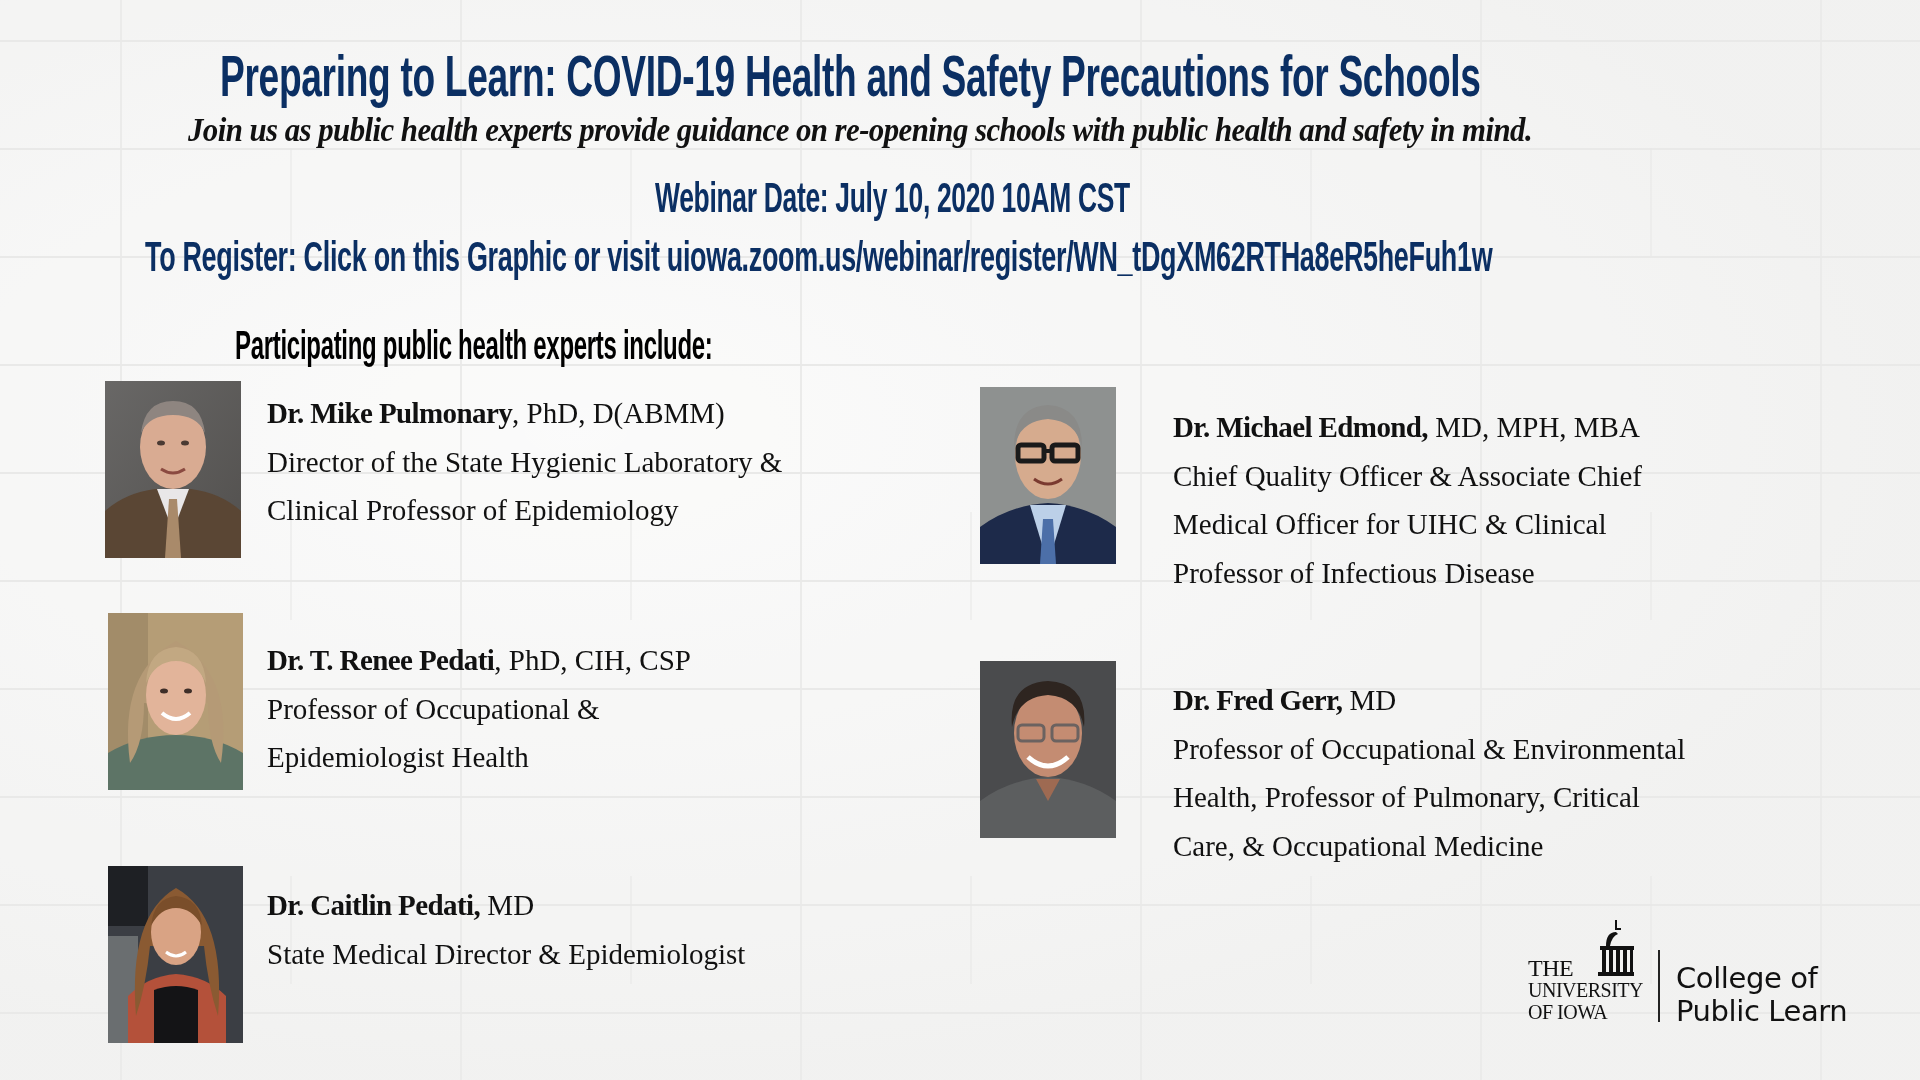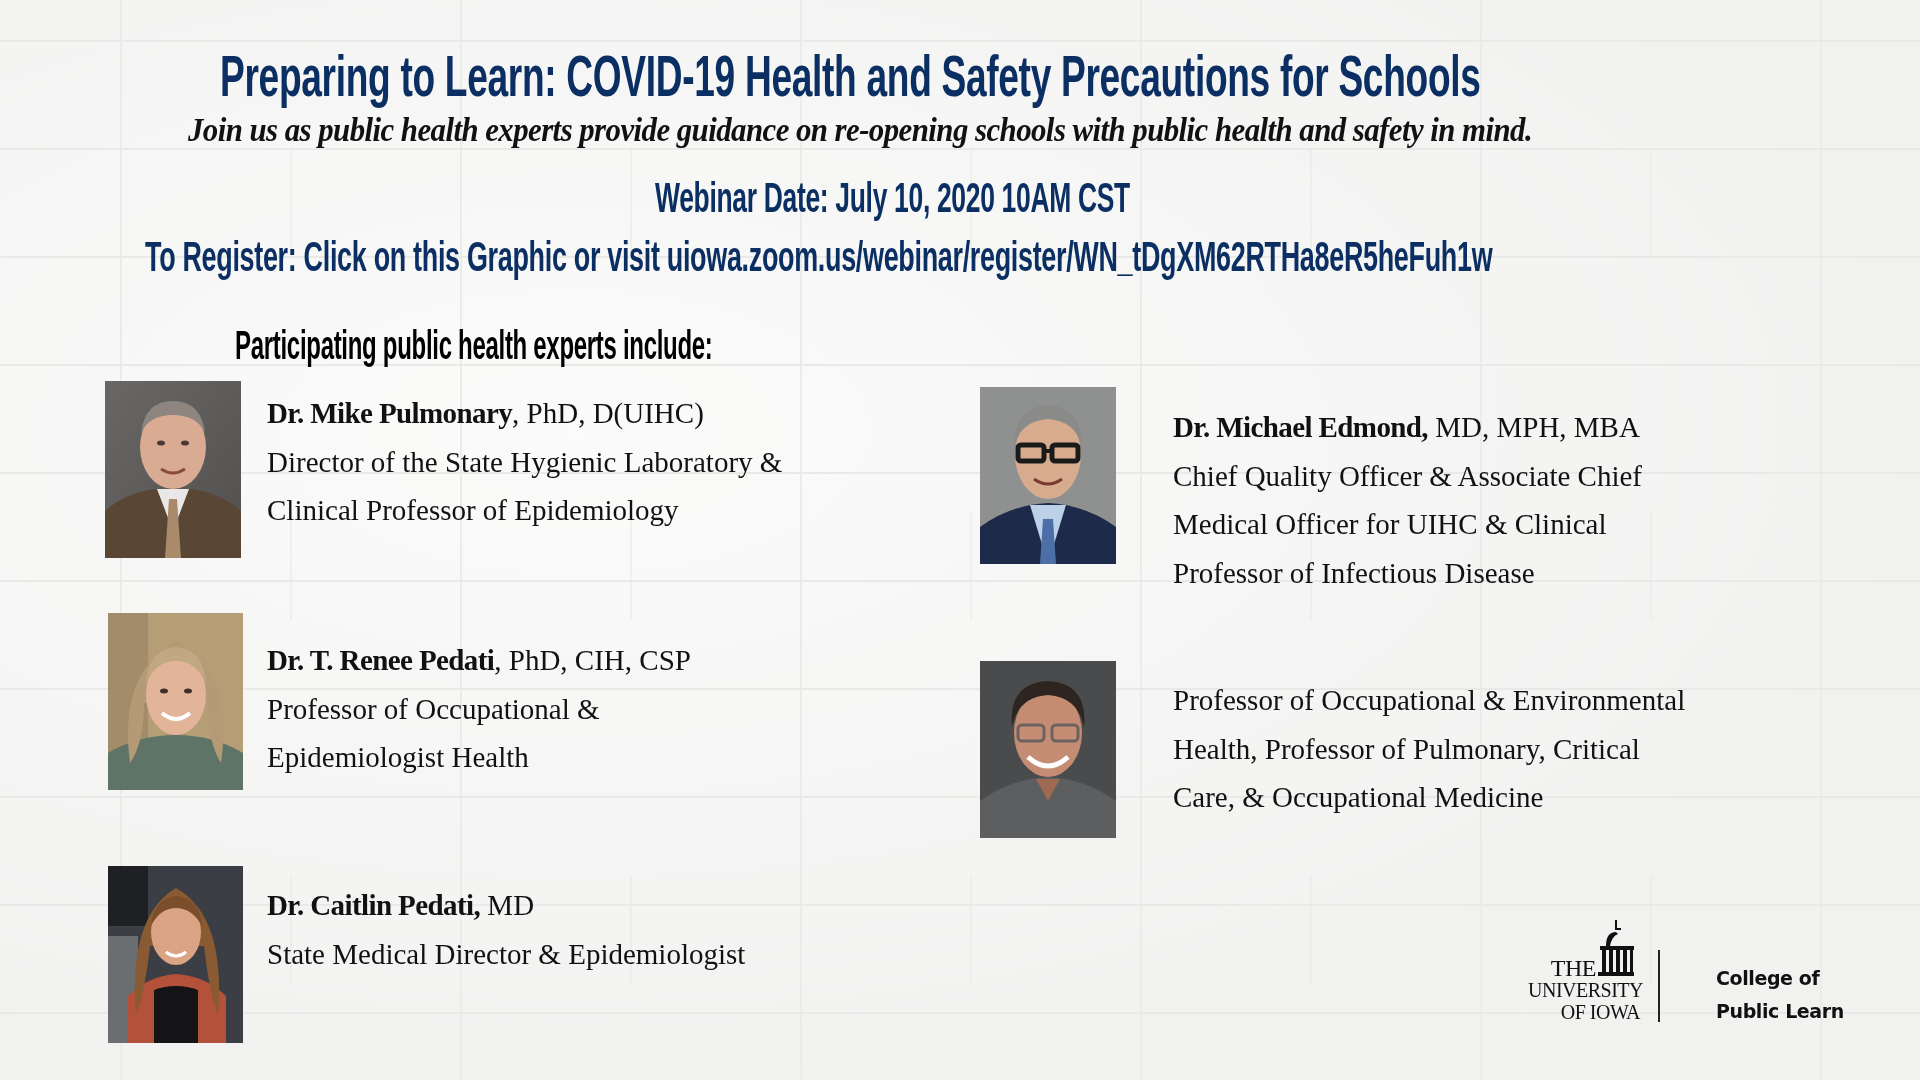--- a/index.html
+++ b/index.html
@@ -56,28 +56,28 @@
   .photo svg { width: 100%; height: 100%; display: block; }
 
   .bio { position: absolute; font-size: 29px; line-height: 48.5px; white-space: nowrap; color: #111; }
   .bio .name { font-weight: 700; letter-spacing: -0.6px; }
   .bio .creds { font-weight: 400; }
   .bio .line { display: block; }
 
   .logo { position: absolute; left: 1528px; top: 920px; width: 330px; height: 110px; }
   .ui-text {
     position: absolute; font-family: "Liberation Serif", serif; color: #111;
-    text-transform: uppercase; font-size: 20px; line-height: 20px; text-align: right;
+    text-transform: uppercase; font-size: 20px; line-height: 20px; text-align: left;
     letter-spacing: -0.5px;
   }
   .ui-text .big { font-size: 24px; }
   .cph {
     position: absolute; left: 148px; top: 42px;
-    font-family: "DejaVu Sans", sans-serif; font-size: 19px; line-height: 33px; color: #111;
-    font-weight: 700; letter-spacing: -0.4px; margin-left: 40px;
+    font-family: "DejaVu Sans", sans-serif; font-size: 29px; line-height: 33px; color: #111;
+    font-weight: 400; letter-spacing: -0.4px;
   }
   .divider { position: absolute; left: 130px; top: 30px; width: 2px; height: 72px; background: #222; }
 </style>
 </head>
 <body>
 
 <div class="bg"></div>
 <div class="bg2"></div>
 
 <div class="abs condensed navy title">Preparing to Learn:  COVID-19 Health and Safety Precautions for Schools</div>
@@ -100,21 +100,21 @@
     <path d="M52 108 L68 150 L84 108 Z" fill="#e9e7e8"></path>
     <path d="M64 118 L72 118 L76 177 L60 177 Z" fill="#a98a6a"></path>
     <ellipse cx="68" cy="66" rx="33" ry="42" fill="#d9ab92"></ellipse>
     <path d="M36 52 Q40 20 68 20 Q96 20 100 52 Q92 34 68 34 Q44 34 36 52 Z" fill="#8e8580"></path>
     <ellipse cx="56" cy="62" rx="4" ry="2.5" fill="#4a3a33"></ellipse>
     <ellipse cx="80" cy="62" rx="4" ry="2.5" fill="#4a3a33"></ellipse>
     <path d="M56 88 Q68 96 80 88" stroke="#8b4a40" stroke-width="3" fill="none"></path>
   </svg>
 </div>
 <div class="bio" style="left:267px;top:389px;">
-  <span class="line"><span class="name">Dr. Mike Pulmonary</span><span class="creds">, PhD, D(UIHC)</span></span>
+  <span class="line"><span class="name">Dr. Mike Pulmonary</span><span class="creds">, PhD, D(ABMM)</span></span>
   <span class="line">Director of the State Hygienic Laboratory &amp;</span>
   <span class="line">Clinical Professor of Epidemiology</span>
 </div>
 
 <div class="photo" style="left:108px;top:613px;width:135px;height:177px;">
   <svg viewBox="0 0 135 177">
     <rect width="135" height="177" fill="#b59d76"></rect>
     <rect x="0" y="0" width="40" height="177" fill="#8f7b5c" opacity="0.5"></rect>
     <path d="M0 177 L0 140 Q30 122 68 122 Q105 122 135 140 L135 177 Z" fill="#5d7466"></path>
     <path d="M22 150 Q10 60 68 28 Q126 60 113 150 Q100 130 100 90 L36 90 Q36 130 22 150 Z" fill="#b59a76"></path>
@@ -176,20 +176,21 @@
     <path d="M0 177 L0 140 Q30 118 68 116 Q106 118 136 140 L136 177 Z" fill="#5c5e5f"></path>
     <path d="M56 118 L68 140 L80 118 Z" fill="#9e6a52"></path>
     <ellipse cx="68" cy="72" rx="34" ry="44" fill="#c48c72"></ellipse>
     <path d="M32 66 Q28 22 68 20 Q108 22 104 66 Q98 36 68 34 Q38 36 32 66 Z" fill="#2e2520"></path>
     <rect x="38" y="64" width="26" height="16" rx="4" fill="none" stroke="#6b6260" stroke-width="3"></rect>
     <rect x="72" y="64" width="26" height="16" rx="4" fill="none" stroke="#6b6260" stroke-width="3"></rect>
     <path d="M48 96 Q68 114 88 96" stroke="#fff" stroke-width="5" fill="none"></path>
   </svg>
 </div>
 <div class="bio" style="left:1173px;top:676px;">
+  <span class="line"><span class="name">Dr. Fred Gerr,</span><span class="creds"> MD</span></span>
   <span class="line">Professor of Occupational &amp; Environmental</span>
   <span class="line">Health, Professor of Pulmonary, Critical</span>
   <span class="line">Care, &amp; Occupational Medicine</span>
 </div>
 
 <div class="logo">
   <svg class="abs" style="left:68px;top:0px;" width="40" height="60" viewBox="0 0 40 60">
     <rect x="19" y="0" width="2" height="8" fill="#111"></rect>
     <rect x="19" y="8" width="6" height="2" fill="#111"></rect>
     <path d="M10 26 Q10 12 20 12 L22 14 Q16 16 14 26 Z" fill="#111"></path>

